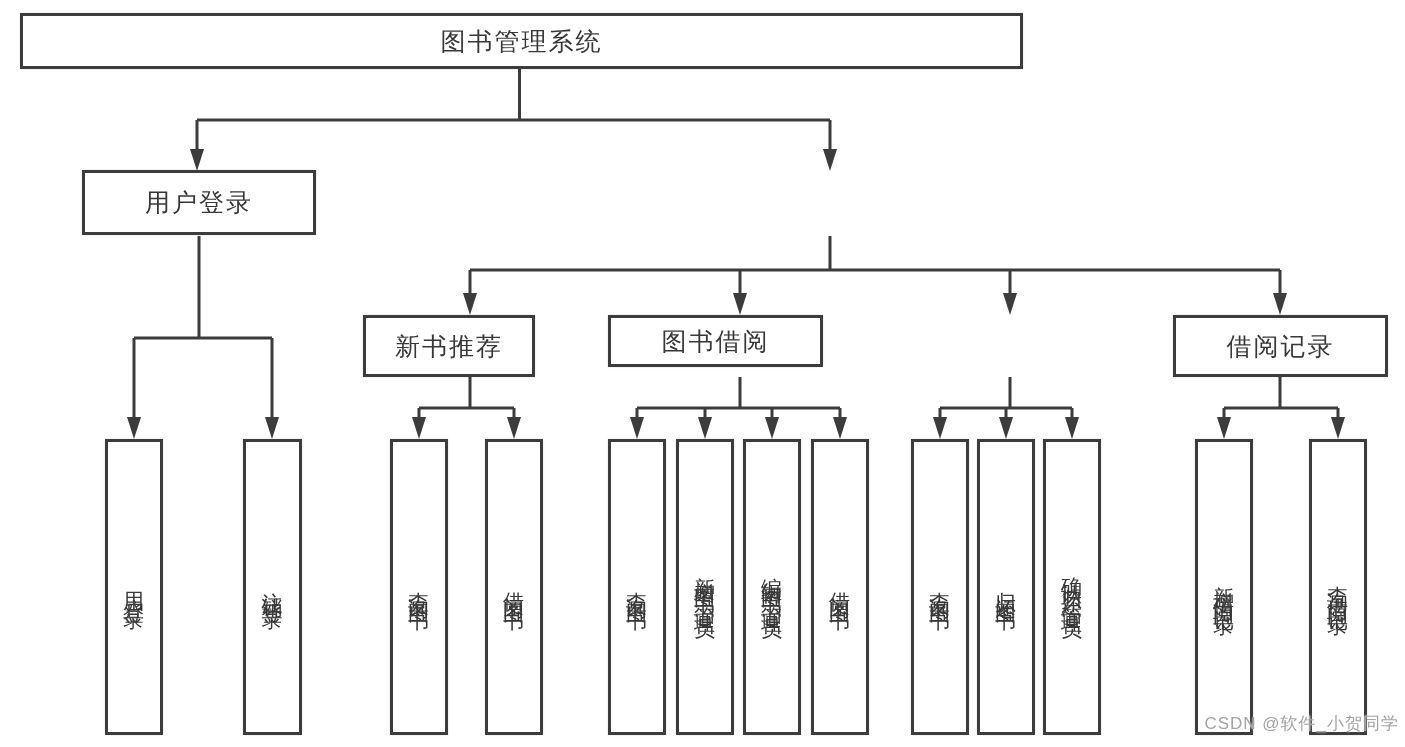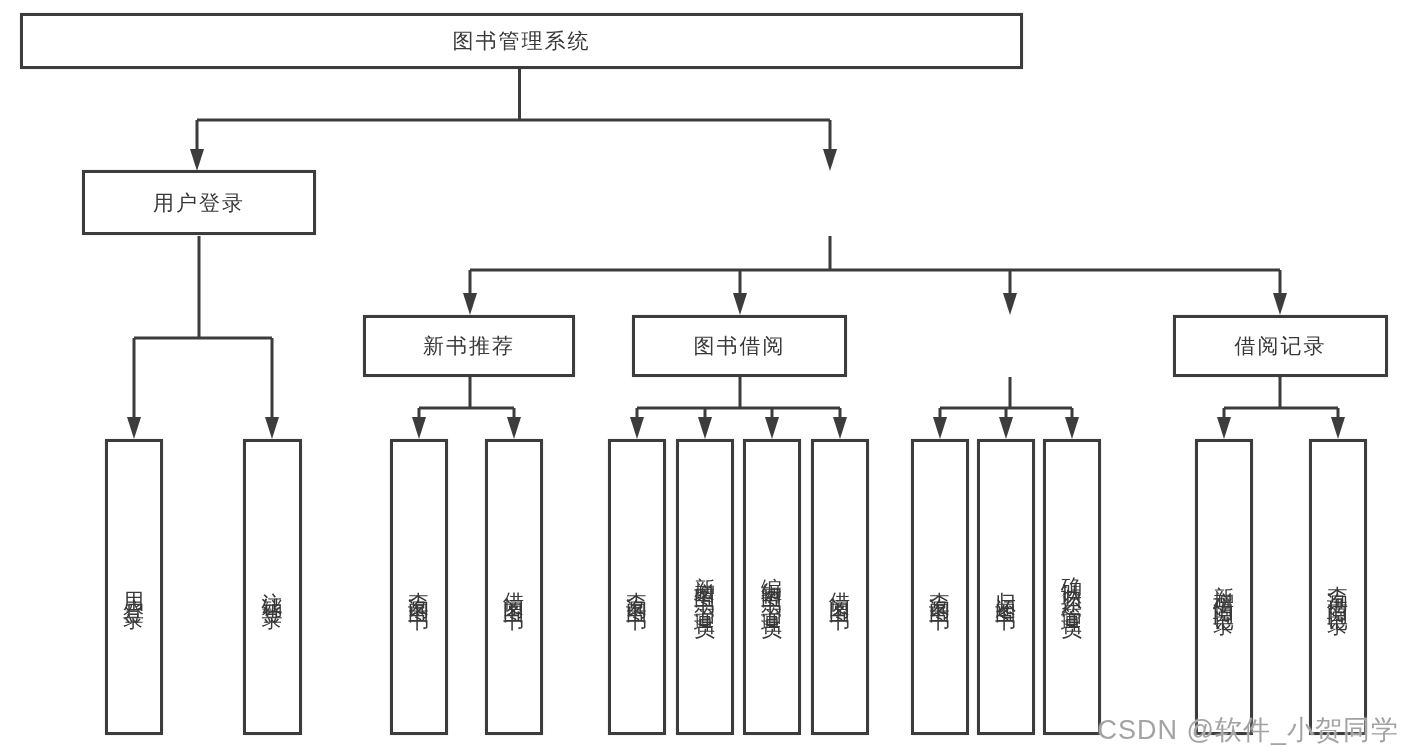--- a/index.html
+++ b/index.html
@@ -28,41 +28,41 @@
     box-sizing: border-box;
     border: 3px solid #3c3c3c;
     background: #ffffff;
     display: flex;
     align-items: center;
     justify-content: center;
     color: #383838;
     box-shadow: 0 0 2px rgba(0,0,0,0.15);
   }
   .h-node {
-    font-size: 21px;
+    font-size: 25px;
     letter-spacing: 2px;
     white-space: nowrap;
   }
   .leaf {
     top: 439px;
     height: 296px;
     width: 58px;
   }
   .leaf .v-text {
     writing-mode: vertical-rl;
     text-orientation: mixed;
     font-size: 21px;
     letter-spacing: 6px;
     line-height: 1;
   }
   #watermark {
     position: absolute;
     top: 712px;
     right: 6px;
-    font-size: 27px;
+    font-size: 17px;
     color: #a3a3a3;
     letter-spacing: 1px;
     text-shadow: 0 0 2px #ffffff;
     z-index: 5;
     white-space: nowrap;
   }
 </style>
 </head>
 <body>
 
@@ -127,24 +127,24 @@
   </svg>
 
   <div class="node h-node" style="left:20px; top:13px; width:1003px; height:56px;">
     <span>图书管理系统</span>
   </div>
 
   <div class="node h-node" style="left:82px; top:170px; width:234px; height:65px;">
     <span>用户登录</span>
   </div>
 
-  <div class="node h-node" style="left:363px; top:315px; width:212px; height:62px;">
+  <div class="node h-node" style="left:363px; top:315px; width:172px; height:62px;">
     <span>新书推荐</span>
   </div>
-  <div class="node h-node" style="left:632px; top:315px; width:215px; height:62px;">
+  <div class="node h-node" style="left:608px; top:315px; width:215px; height:52px;">
     <span>图书借阅</span>
   </div>
   <div class="node h-node" style="left:1173px; top:315px; width:215px; height:62px;justify-content:center;">
     <span>借阅记录</span>
   </div>
 
   <div class="node leaf" style="left:105px;">
     <span class="v-text">用户登录</span>
   </div>
   <div class="node leaf" style="left:243px; width:59px;">

